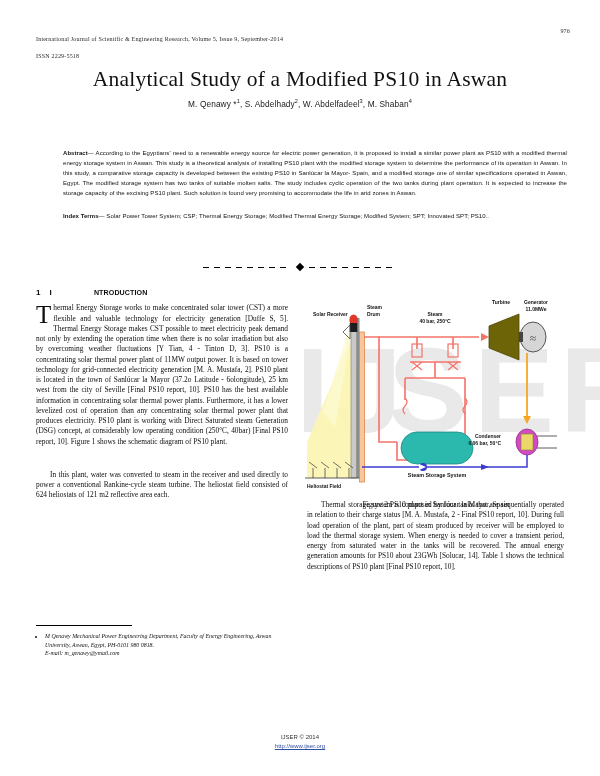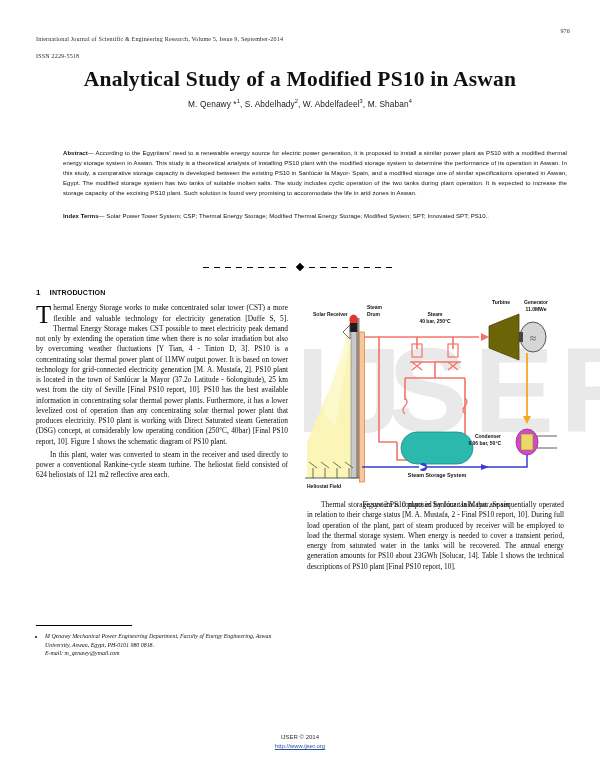--- a/index.html
+++ b/index.html
@@ -45,21 +45,21 @@
 
   
   .title {
     position: absolute;
     top: 53px;
     left: 40px;
     right: 40px;
     text-align: center;
     font-family: "Liberation Serif", serif;
     font-size: 21.5px;
-    font-weight: bold;
+    font-weight: normal;
     letter-spacing: .2px;
     color: #111;
   }
   .authors {
     position: absolute;
     top: 98px;
     left: 40px;
     right: 40px;
     text-align: center;
     font-family: "Liberation Sans", sans-serif;
@@ -126,25 +126,25 @@
   .col-right { left: 307px; width: 257px; }
 
   .sec-head {
     font-family: "Liberation Sans", sans-serif;
     font-size: 8px;
     font-weight: bold;
     margin: 0 0 5px 0;
     letter-spacing: .1px;
   }
   .sec-head .num { margin-right: 9px; }
-  .sec-head .sc { font-size: 7.1px; }
+  .sec-head .sc { font-size: 7.1px; padding-left: 42px; }
 
   p.body { margin: 0 0 0 0; text-indent: 14px; }
   p.body.first { text-indent: 0; }
-  p.body + p.body { margin-top: 3px; }
+  p.body + p.body { margin-top: 23px; }
 
   .dropcap {
     float: left;
     font-family: "Liberation Serif", serif;
     font-size: 25px;
     line-height: 20px;
     padding: 1px 2px 0 0;
     margin-top: 1px;
   }
 

